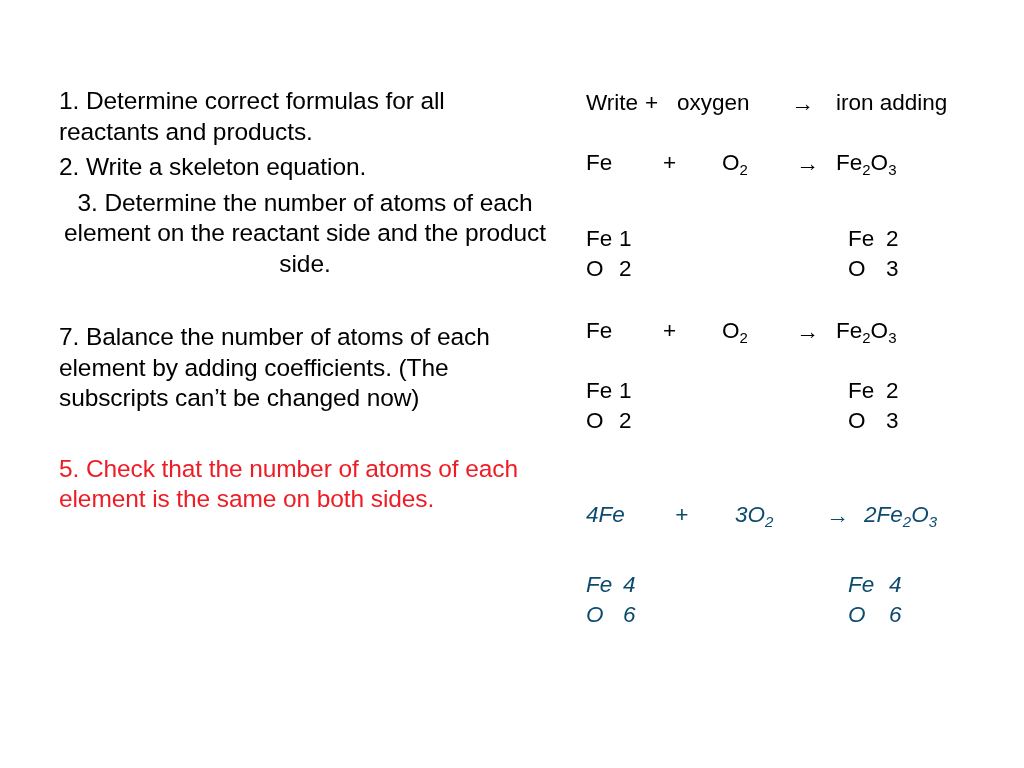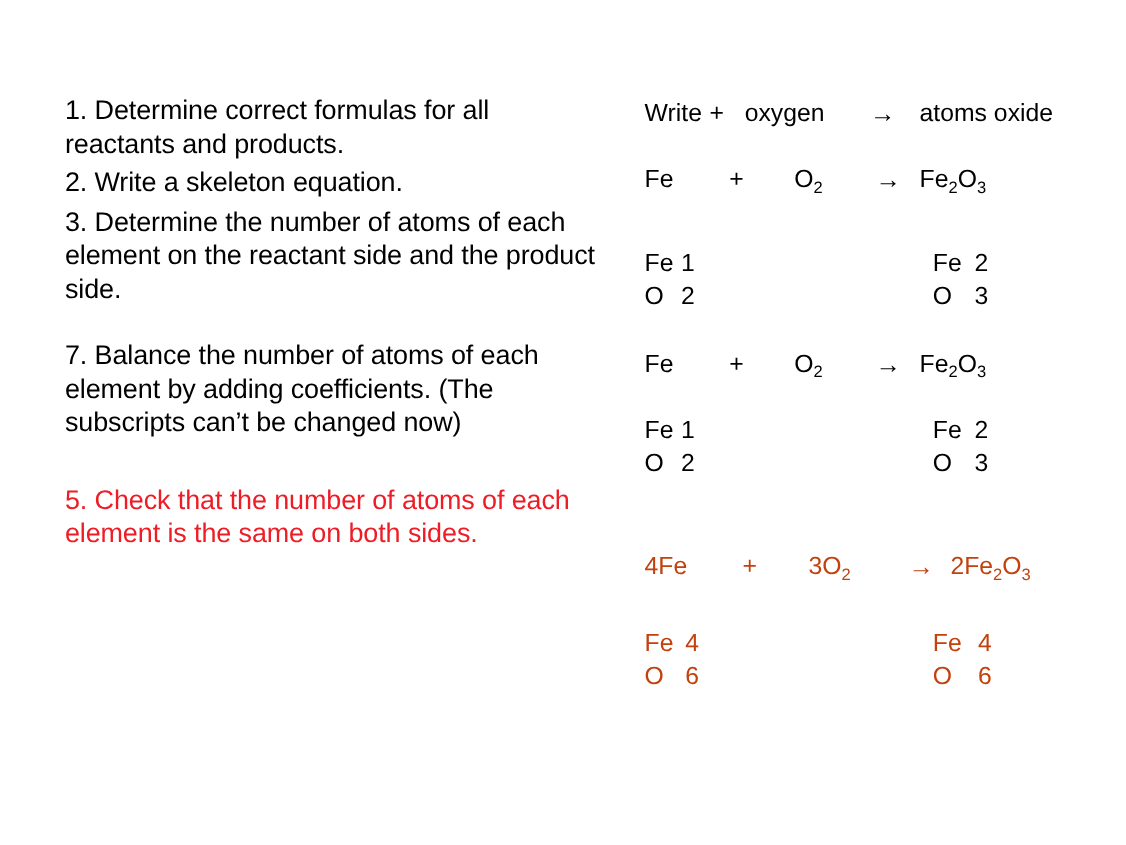--- a/index.html
+++ b/index.html
@@ -34,21 +34,22 @@
     line-height: 30.5px;
     letter-spacing: -0.1px;
     margin: 0 0 5px 0;
     color: #000000;
     white-space: pre-line;
   }
   .step.red {
     color: #EE1C25;
   }
   .step.gap-after {
-    margin-bottom: 30px;
+    margin-bottom: 43px;
+    text-align: center;
   }
   .step.gap-after-lg {
     margin-bottom: 40px;
   }
 
   
   .eq-column {
     position: absolute;
     left: 586px;
     top: 86px;
@@ -57,21 +58,22 @@
   .eq-row {
     position: relative;
     height: 34px;
     font-size: 22.5px;
     line-height: 34px;
     color: #000000;
     white-space: nowrap;
   }
   .eq-row.red,
   .count-row.red {
-    color: #c2410c;
+    color: #0c4a6e;
+    font-style: italic;
   }
   .eq-cell {
     position: absolute;
     top: 0;
   }
   .c-react  { left: 0px; }
   .c-plus   { left: 77px; }
   .c-ox     { left: 136px; }
   .c-arrow  { left: 210px; font-size: 23px; }
   .c-prod   { left: 250px; }
@@ -147,21 +149,21 @@
   </div>
 
   <div class="eq-column">
 
     <div class="grp grp-word">
       <div class="eq-row">
         <span class="eq-cell w-react">Write</span>
         <span class="eq-cell w-plus">+</span>
         <span class="eq-cell w-ox">oxygen</span>
         <span class="eq-cell w-arrow">→</span>
-        <span class="eq-cell w-prod">atoms oxide</span>
+        <span class="eq-cell w-prod">iron adding</span>
       </div>
     </div>
 
     <div class="grp grp-skel">
       <div class="eq-row">
         <span class="eq-cell c-react">Fe</span>
         <span class="eq-cell c-plus">+</span>
         <span class="eq-cell c-ox"><span>O</span><span class="sub">2</span></span>
         <span class="eq-cell c-arrow">→</span>
         <span class="eq-cell c-prod"><span>Fe</span><span class="sub">2</span><span>O</span><span class="sub">3</span></span>

